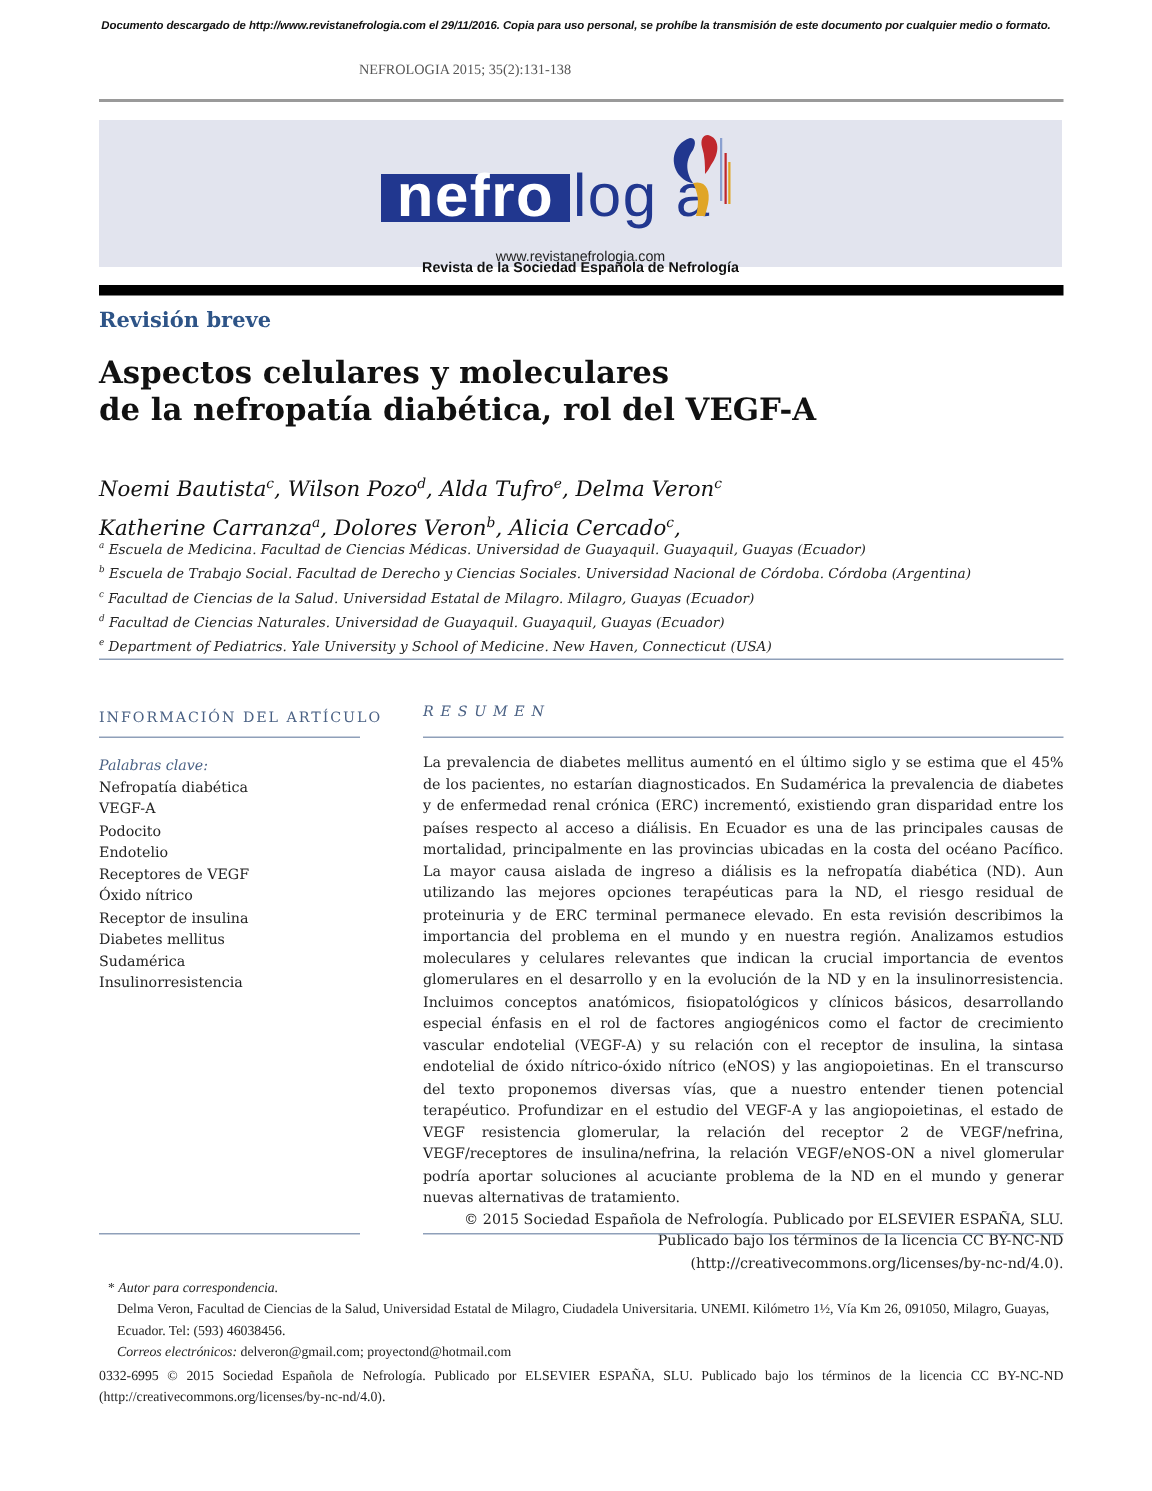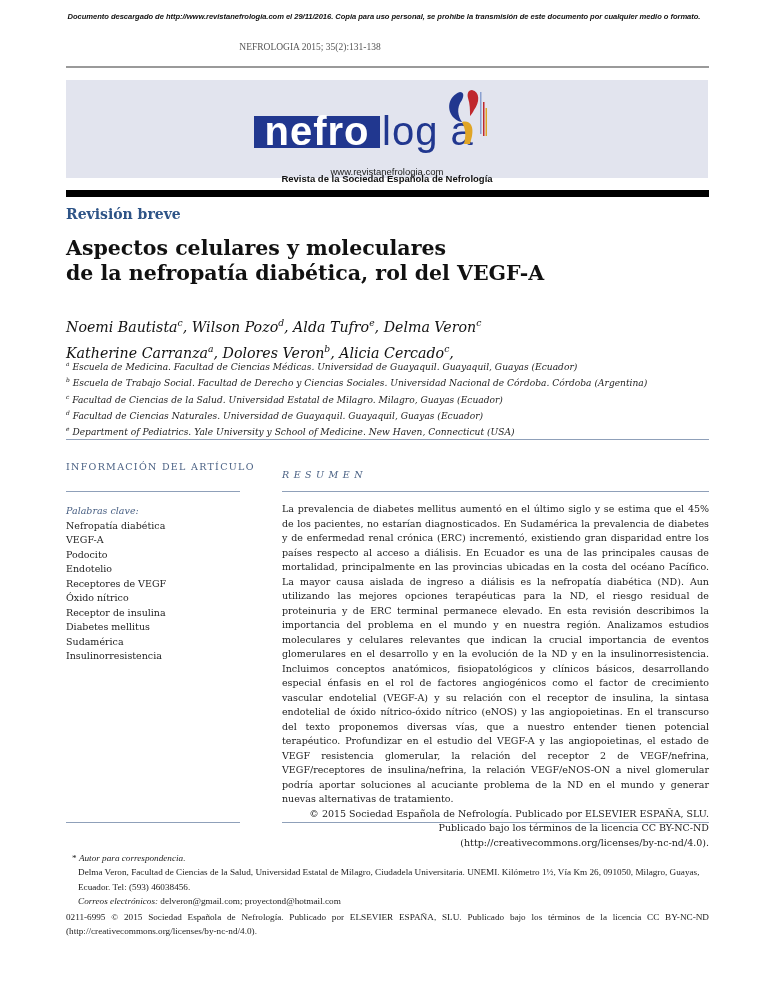--- a/index.html
+++ b/index.html
@@ -81,21 +81,21 @@
 <div class="abs affils">
   <div><sup>a</sup> <span>Escuela de Medicina. Facultad de Ciencias Médicas. Universidad de Guayaquil. Guayaquil, Guayas (Ecuador)</span></div>
   <div><sup>b</sup> <span>Escuela de Trabajo Social. Facultad de Derecho y Ciencias Sociales. Universidad Nacional de Córdoba. Córdoba (Argentina)</span></div>
   <div><sup>c</sup> <span>Facultad de Ciencias de la Salud. Universidad Estatal de Milagro. Milagro, Guayas (Ecuador)</span></div>
   <div><sup>d</sup> <span>Facultad de Ciencias Naturales. Universidad de Guayaquil. Guayaquil, Guayas (Ecuador)</span></div>
   <div><sup>e</sup> <span>Department of Pediatrics. Yale University y School of Medicine. New Haven, Connecticut (USA)</span></div>
 </div>
 
 <div class="abs rule-blue" style="top:439px;left:66px;width:643px;"></div>
 
-<div class="abs section-head" style="top:461px;left:66px;">INFORMACIÓN DEL ARTÍCULO</div>
+<div class="abs section-head" style="top:473px;left:66px;">INFORMACIÓN DEL ARTÍCULO</div>
 <div class="abs section-head resumen-head" style="top:469px;left:282px;">RESUMEN</div>
 
 <div class="abs rule-blue" style="top:491px;left:66px;width:174px;"></div>
 <div class="abs rule-blue" style="top:491px;left:282px;width:427px;"></div>
 
 <div class="abs kw-list">
   <div class="kw-label">Palabras clave:</div>
   <div>Nefropatía diabética</div>
   <div>VEGF-A</div>
   <div>Podocito</div>
@@ -115,13 +115,13 @@
 
 <div class="abs rule-blue" style="top:822px;left:66px;width:174px;"></div>
 <div class="abs rule-blue" style="top:822px;left:282px;width:427px;"></div>
 
 <div class="abs footnote">
   <div><span>*</span> <span class="it">Autor para correspondencia.</span></div>
   <div class="indent">Delma Veron, Facultad de Ciencias de la Salud, Universidad Estatal de Milagro, Ciudadela Universitaria. UNEMI. Kilómetro 1½, Vía Km 26, 091050, Milagro, Guayas, Ecuador. Tel: (593) 46038456.</div>
   <div class="indent"><span class="it">Correos electrónicos:</span> <span>delveron@gmail.com; proyectond@hotmail.com</span></div>
 </div>
 
-<div class="abs issn">0211-6995 © 2015 Sociedad Española de Nefrología. Publicado por ELSEVIER ESPAÑA, SLU. Publicado bajo los términos de la licencia CC BY-NC-ND (http://creativecommons.org/licenses/by-nc-nd/4.0).</div>
+<div class="abs issn">0332-6995 © 2015 Sociedad Española de Nefrología. Publicado por ELSEVIER ESPAÑA, SLU. Publicado bajo los términos de la licencia CC BY-NC-ND (http://creativecommons.org/licenses/by-nc-nd/4.0).</div>
 
 </body></html>

